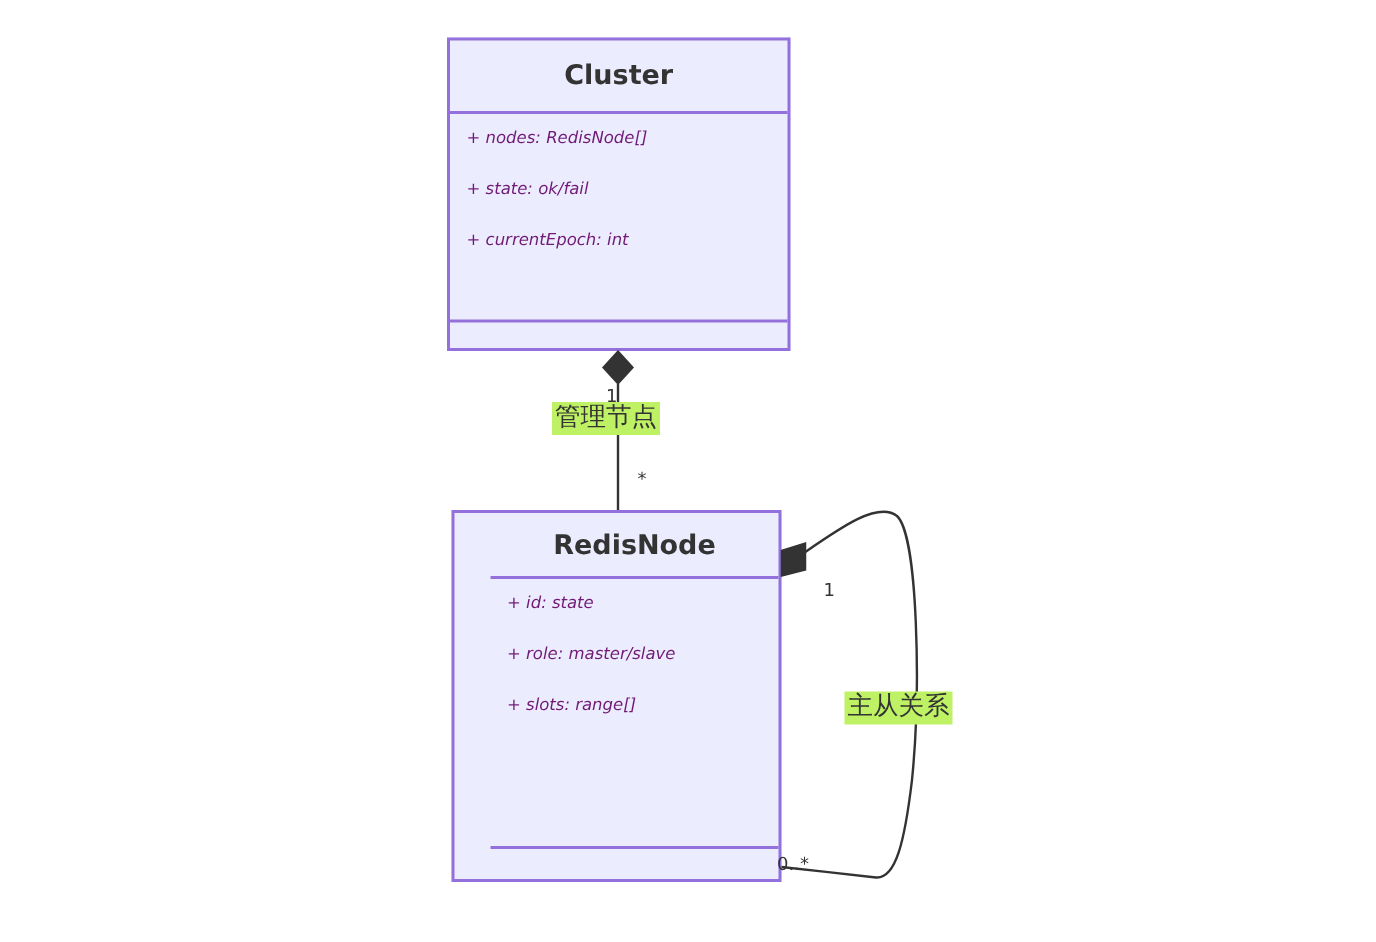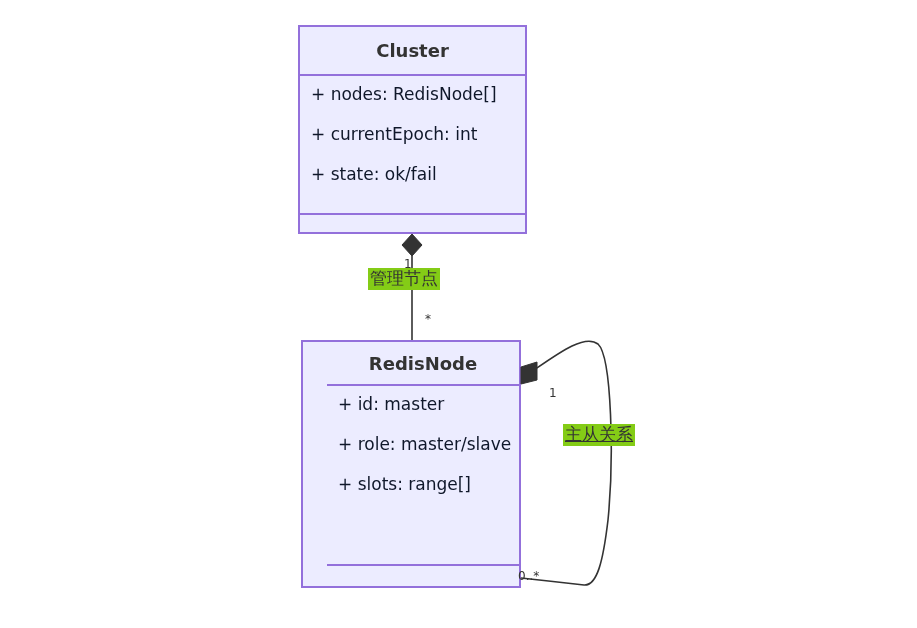--- a/index.html
+++ b/index.html
@@ -35,24 +35,25 @@
     display: flex;
     align-items: center;
     justify-content: center;
   }
   .uml-attrs {
     box-sizing: border-box;
     border-bottom: 2px solid #9370DB;
     padding: 10px 10px 10px 11px;
   }
   .uml-attr {
-    font-size: 17px;
-    color: #0f172a;
+    font-size: 11px;
+    color: #701a75;
     line-height: 1.0;
     white-space: nowrap;
+    font-style: italic;
   }
   .uml-methods {
     box-sizing: border-box;
   }
 
   
   #cluster-class { left: 298px; top: 25px; width: 229px; height: 209px; }
   #cluster-class .uml-title { height: 49px; }
   #cluster-class .uml-attrs { height: 139px; }
   #cluster-class .uml-attr { margin-bottom: 23px; }
@@ -85,60 +86,60 @@
     fill: #333333;
     stroke: #333333;
     stroke-width: 1;
   }
 
   
   .edge-label {
     position: absolute;
     font-size: 17px;
     color: #333333;
-    background: #84cc16;
+    background: #bef264;
     white-space: nowrap;
     padding: 1px 2px;
     line-height: 1.15;
   }
   .mult-label {
     position: absolute;
     font-size: 12px;
     color: #333333;
     background: transparent;
     white-space: nowrap;
     line-height: 1;
   }
 
   #label-manage-nodes { left: 368px; top: 268px; }
-  #label-master-slave { left: 563px; top: 424px; text-decoration: underline; }
+  #label-master-slave { left: 563px; top: 461px; }
   #mult-cluster-end  { left: 404px; top: 258px; }
   #mult-node-end     { left: 425px; top: 313px; }
   #mult-self-one     { left: 549px; top: 387px; }
   #mult-self-many    { left: 518px; top: 570px; }
 </style>
 </head>
 <body>
 
 <div id="canvas">
 
   <div class="uml-class" id="cluster-class">
     <div class="uml-title">Cluster</div>
     <div class="uml-attrs">
       <div class="uml-attr">+ nodes: RedisNode[]</div>
+      <div class="uml-attr">+ state: ok/fail</div>
       <div class="uml-attr">+ currentEpoch: int</div>
-      <div class="uml-attr">+ state: ok/fail</div>
     </div>
     <div class="uml-methods"></div>
   </div>
 
   <div class="uml-class" id="redisnode-class">
     <div class="uml-title">RedisNode</div>
     <div class="uml-attrs">
-      <div class="uml-attr">+ id: master</div>
+      <div class="uml-attr">+ id: state</div>
       <div class="uml-attr">+ role: master/slave</div>
       <div class="uml-attr">+ slots: range[]</div>
     </div>
     <div class="uml-methods"></div>
   </div>
 
   <svg id="edge-layer" viewBox="0 0 917 628">
 
     <line class="edge-line" x1="412" y1="256" x2="412" y2="340"></line>
     <polygon class="edge-diamond" points="412,234 422,245 412,256 402,245"></polygon>

